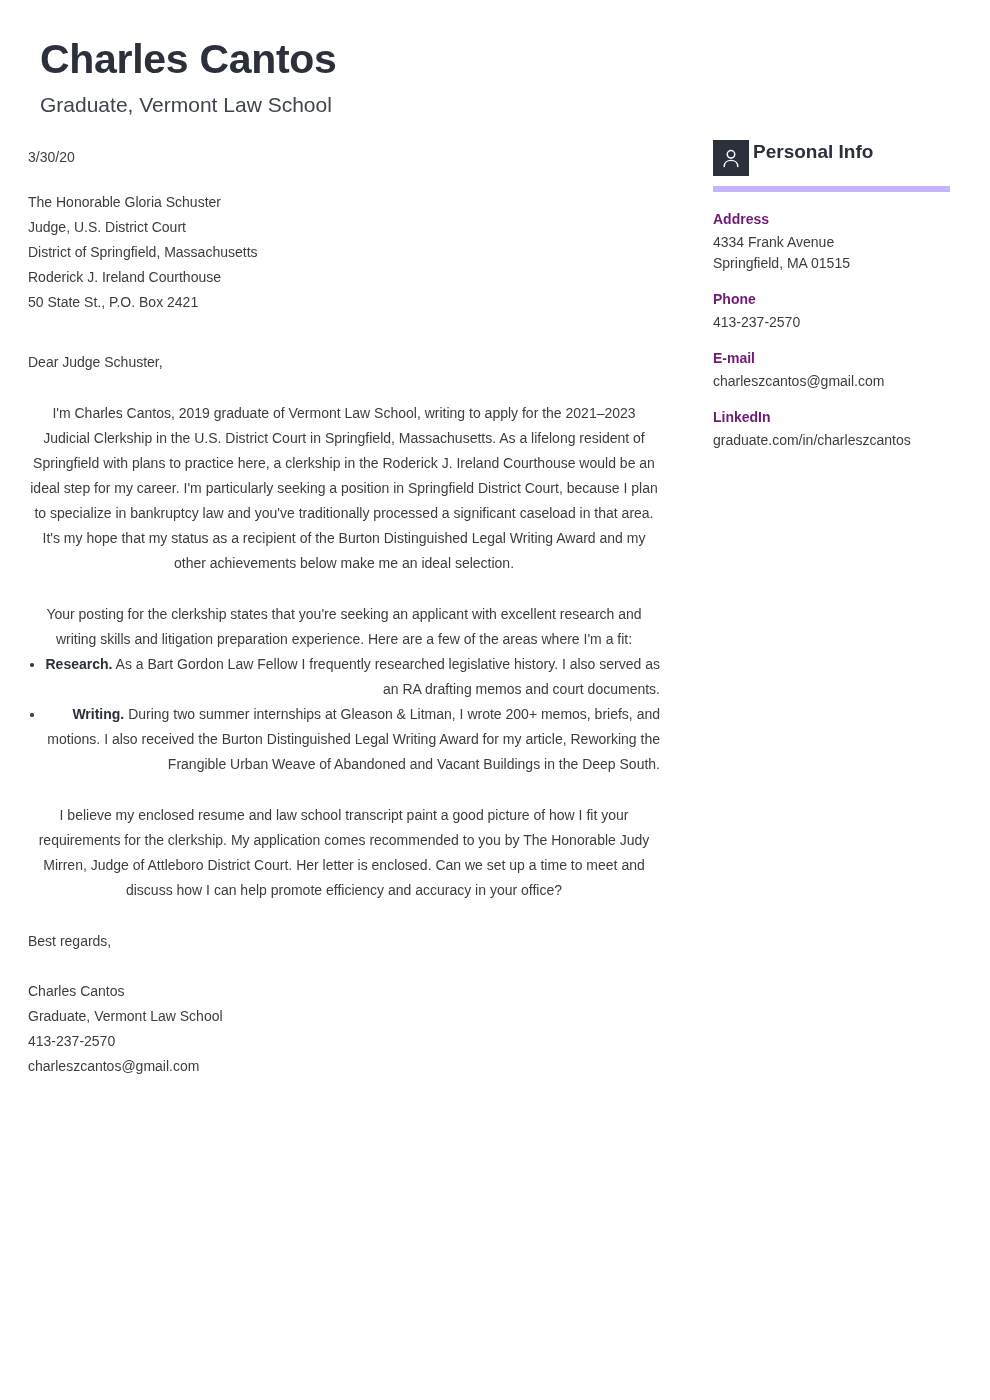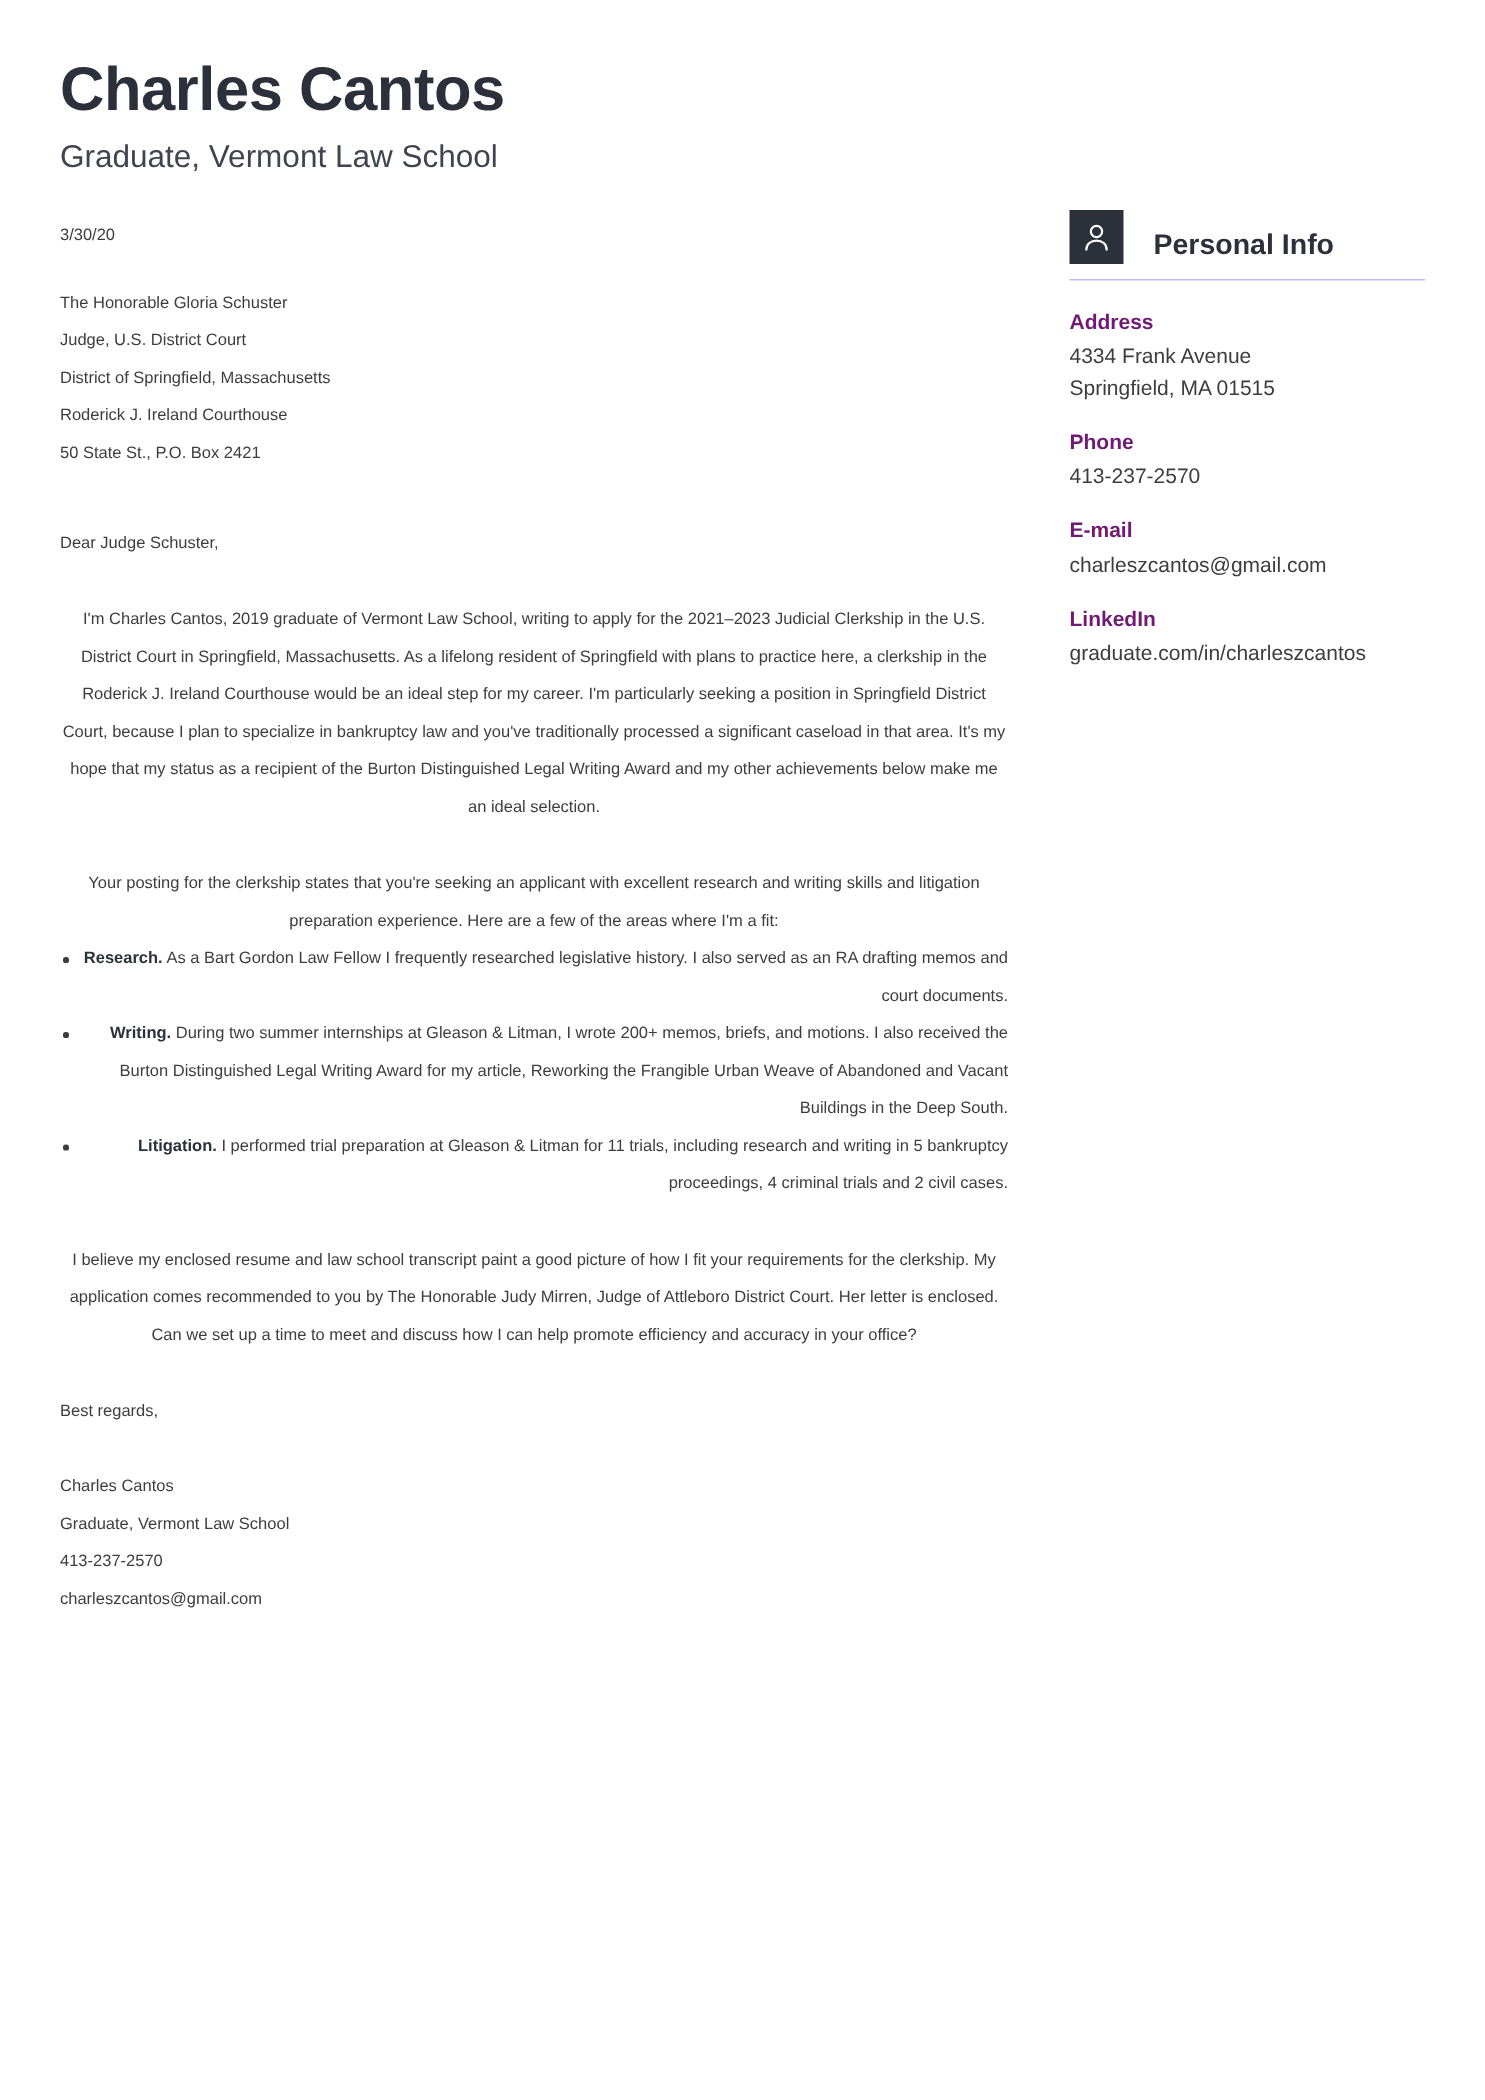--- a/index.html
+++ b/index.html
@@ -41,24 +41,24 @@
     font-size: 21px;
     line-height: 30px;
     font-weight: normal;
     color: #3f444f;
     margin: 6px 0 0 0;
   }
 
   
   .letter {
     position: absolute;
-    left: 40px;
+    left: 28px;
     top: 145px;
     width: 632px;
-    font-size: 11px;
+    font-size: 14px;
     line-height: 25px;
     color: #3d3d3d;
   }
   .letter-date {
     margin: 0 0 20px 0;
   }
   .recipient-block {
     margin: 0 0 35px 0;
   }
   .recipient-line {
@@ -114,24 +114,24 @@
 
   
   .sidebar {
     position: absolute;
     left: 713px;
     top: 140px;
     width: 237px;
   }
   .sidebar-heading-row {
     display: flex;
-    align-items: flex-end;
-    gap: 20px;
+    align-items: flex-start;
+    gap: 4px;
     padding-bottom: 10px;
-    border-bottom: 1px solid #c4b5fd;
+    border-bottom: 6px solid #c4b5fd;
   }
   .sidebar-icon {
     width: 36px;
     height: 36px;
     background: #2b303b;
     display: flex;
     align-items: center;
     justify-content: center;
     flex: 0 0 auto;
   }
@@ -196,23 +196,20 @@
 
     <p class="para tight">Your posting for the clerkship states that you're seeking an applicant with excellent research and writing skills and litigation preparation experience. Here are a few of the areas where I'm a fit:</p>
 
     <ul class="bullet-list">
       <li class="bullet-item">
         <span class="bullet-lead">Research.</span><span> As a Bart Gordon Law Fellow I frequently researched legislative history. I also served as an RA drafting memos and court documents.</span>
       </li>
       <li class="bullet-item">
         <span class="bullet-lead">Writing.</span><span> During two summer internships at Gleason &amp; Litman, I wrote 200+ memos, briefs, and motions. I also received the Burton Distinguished Legal Writing Award for my article, Reworking the Frangible Urban Weave of Abandoned and Vacant Buildings in the Deep South.</span>
       </li>
-      <li class="bullet-item">
-        <span class="bullet-lead">Litigation.</span><span> I performed trial preparation at Gleason &amp; Litman for 11 trials, including research and writing in 5 bankruptcy proceedings, 4 criminal trials and 2 civil cases.</span>
-      </li>
     </ul>
 
     <p class="para">I believe my enclosed resume and law school transcript paint a good picture of how I fit your requirements for the clerkship. My application comes recommended to you by The Honorable Judy Mirren, Judge of Attleboro District Court. Her letter is enclosed. Can we set up a time to meet and discuss how I can help promote efficiency and accuracy in your office?</p>
 
     <p class="closing">Best regards,</p>
 
     <div class="signature-block">
       <span class="signature-line">Charles Cantos</span>
       <span class="signature-line">Graduate, Vermont Law School</span>
       <span class="signature-line">413-237-2570</span>

